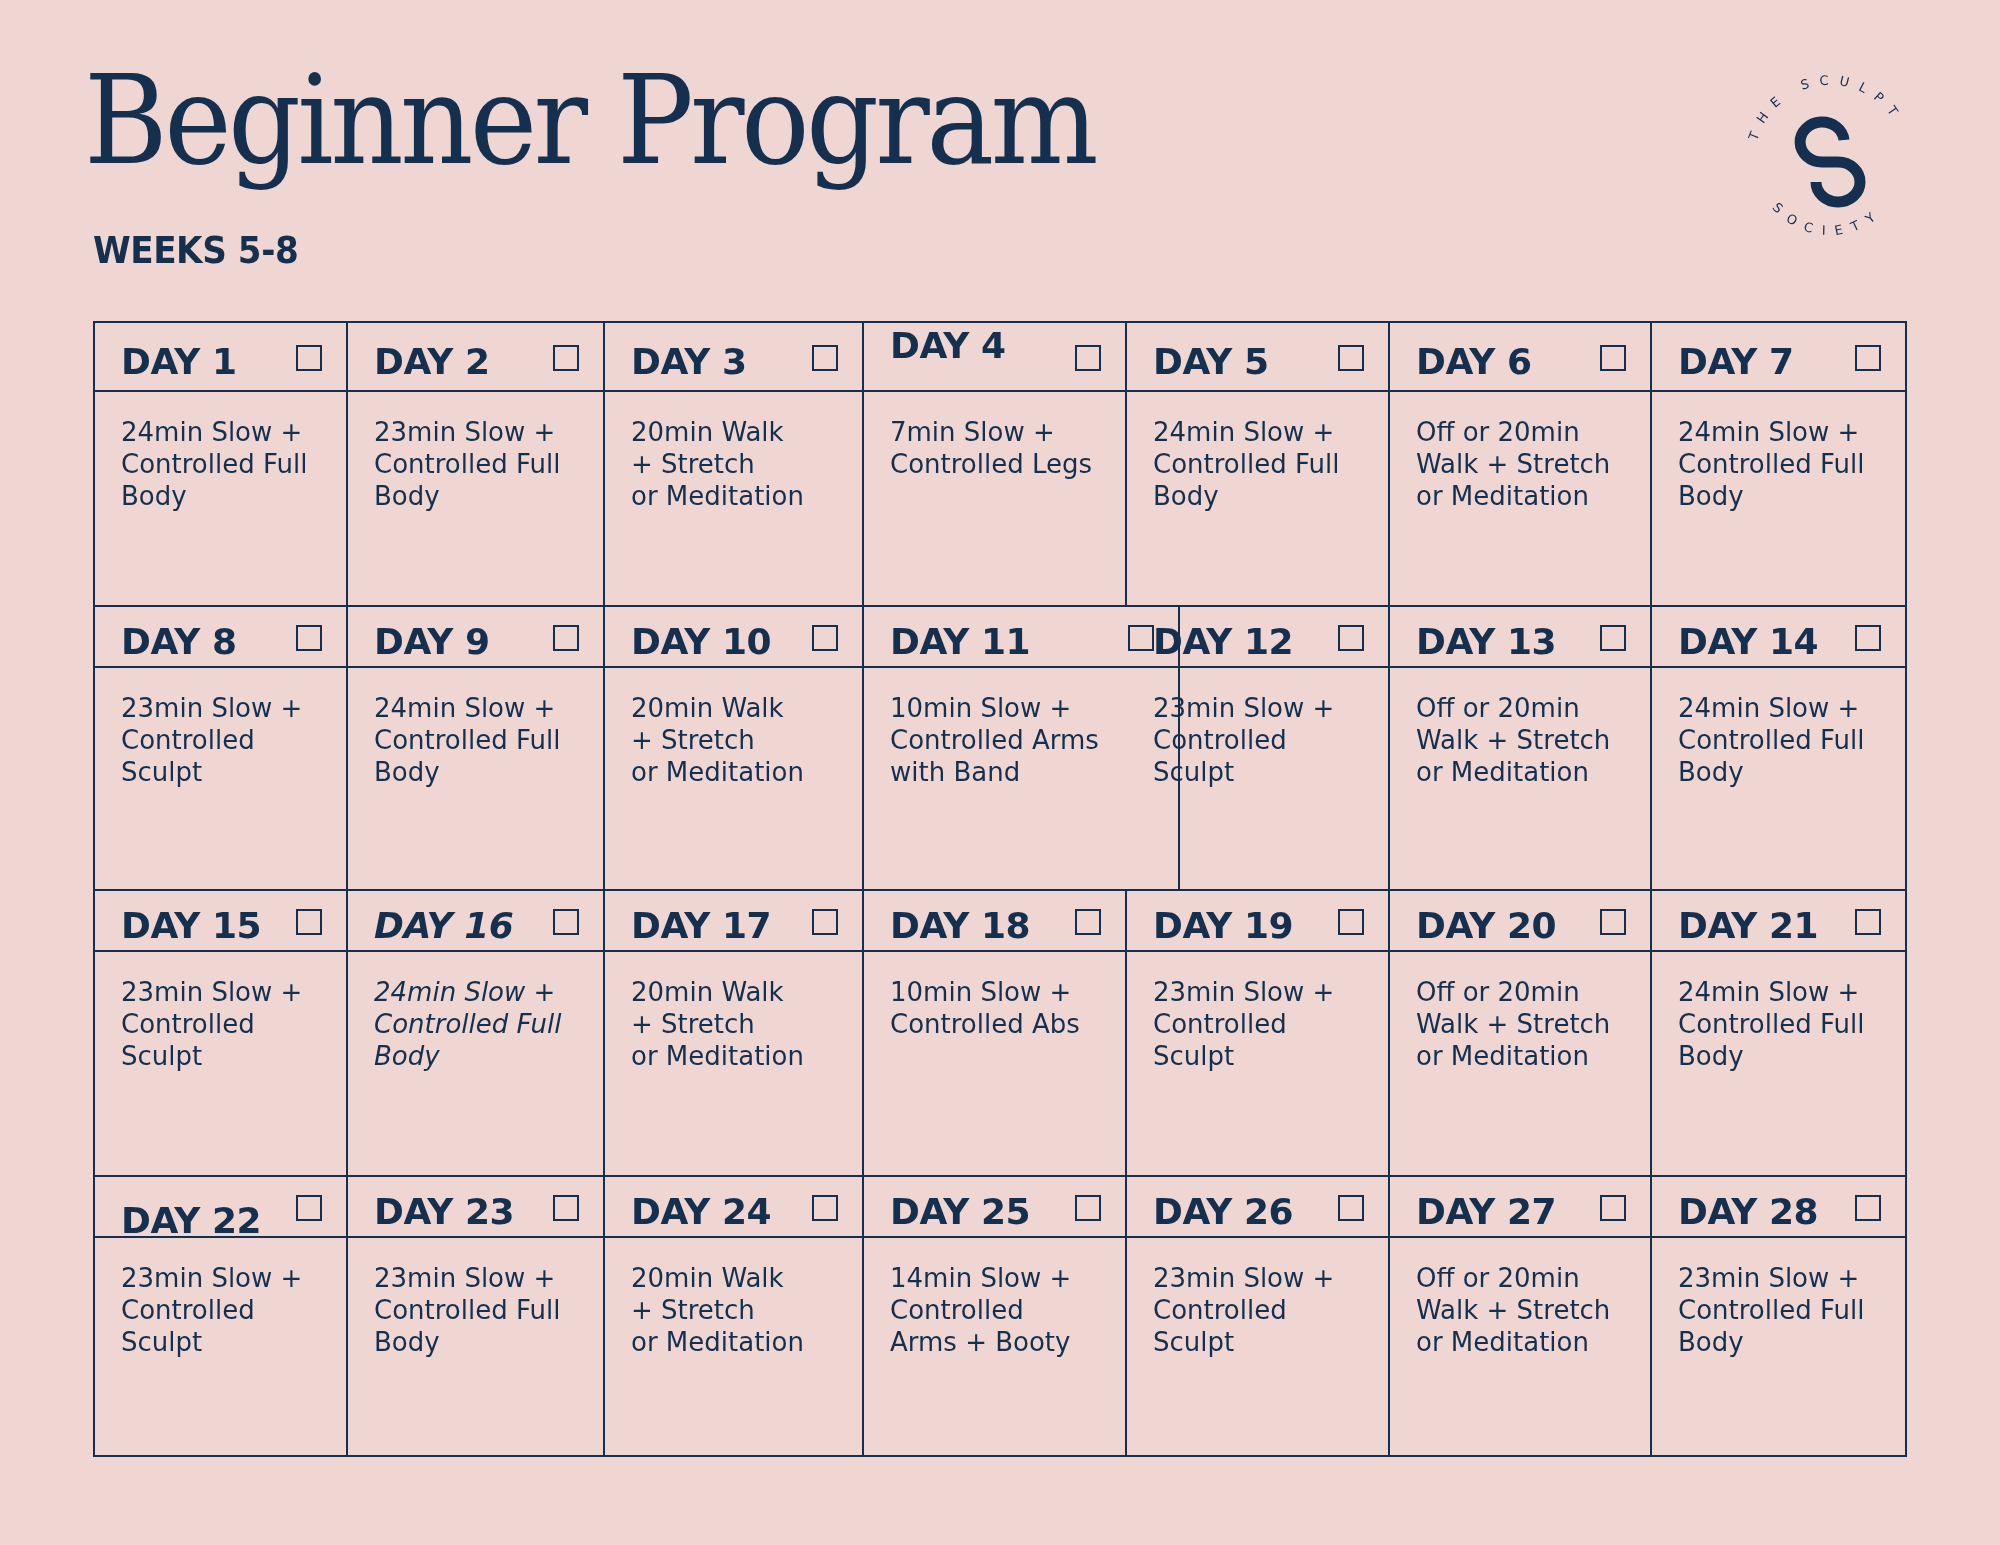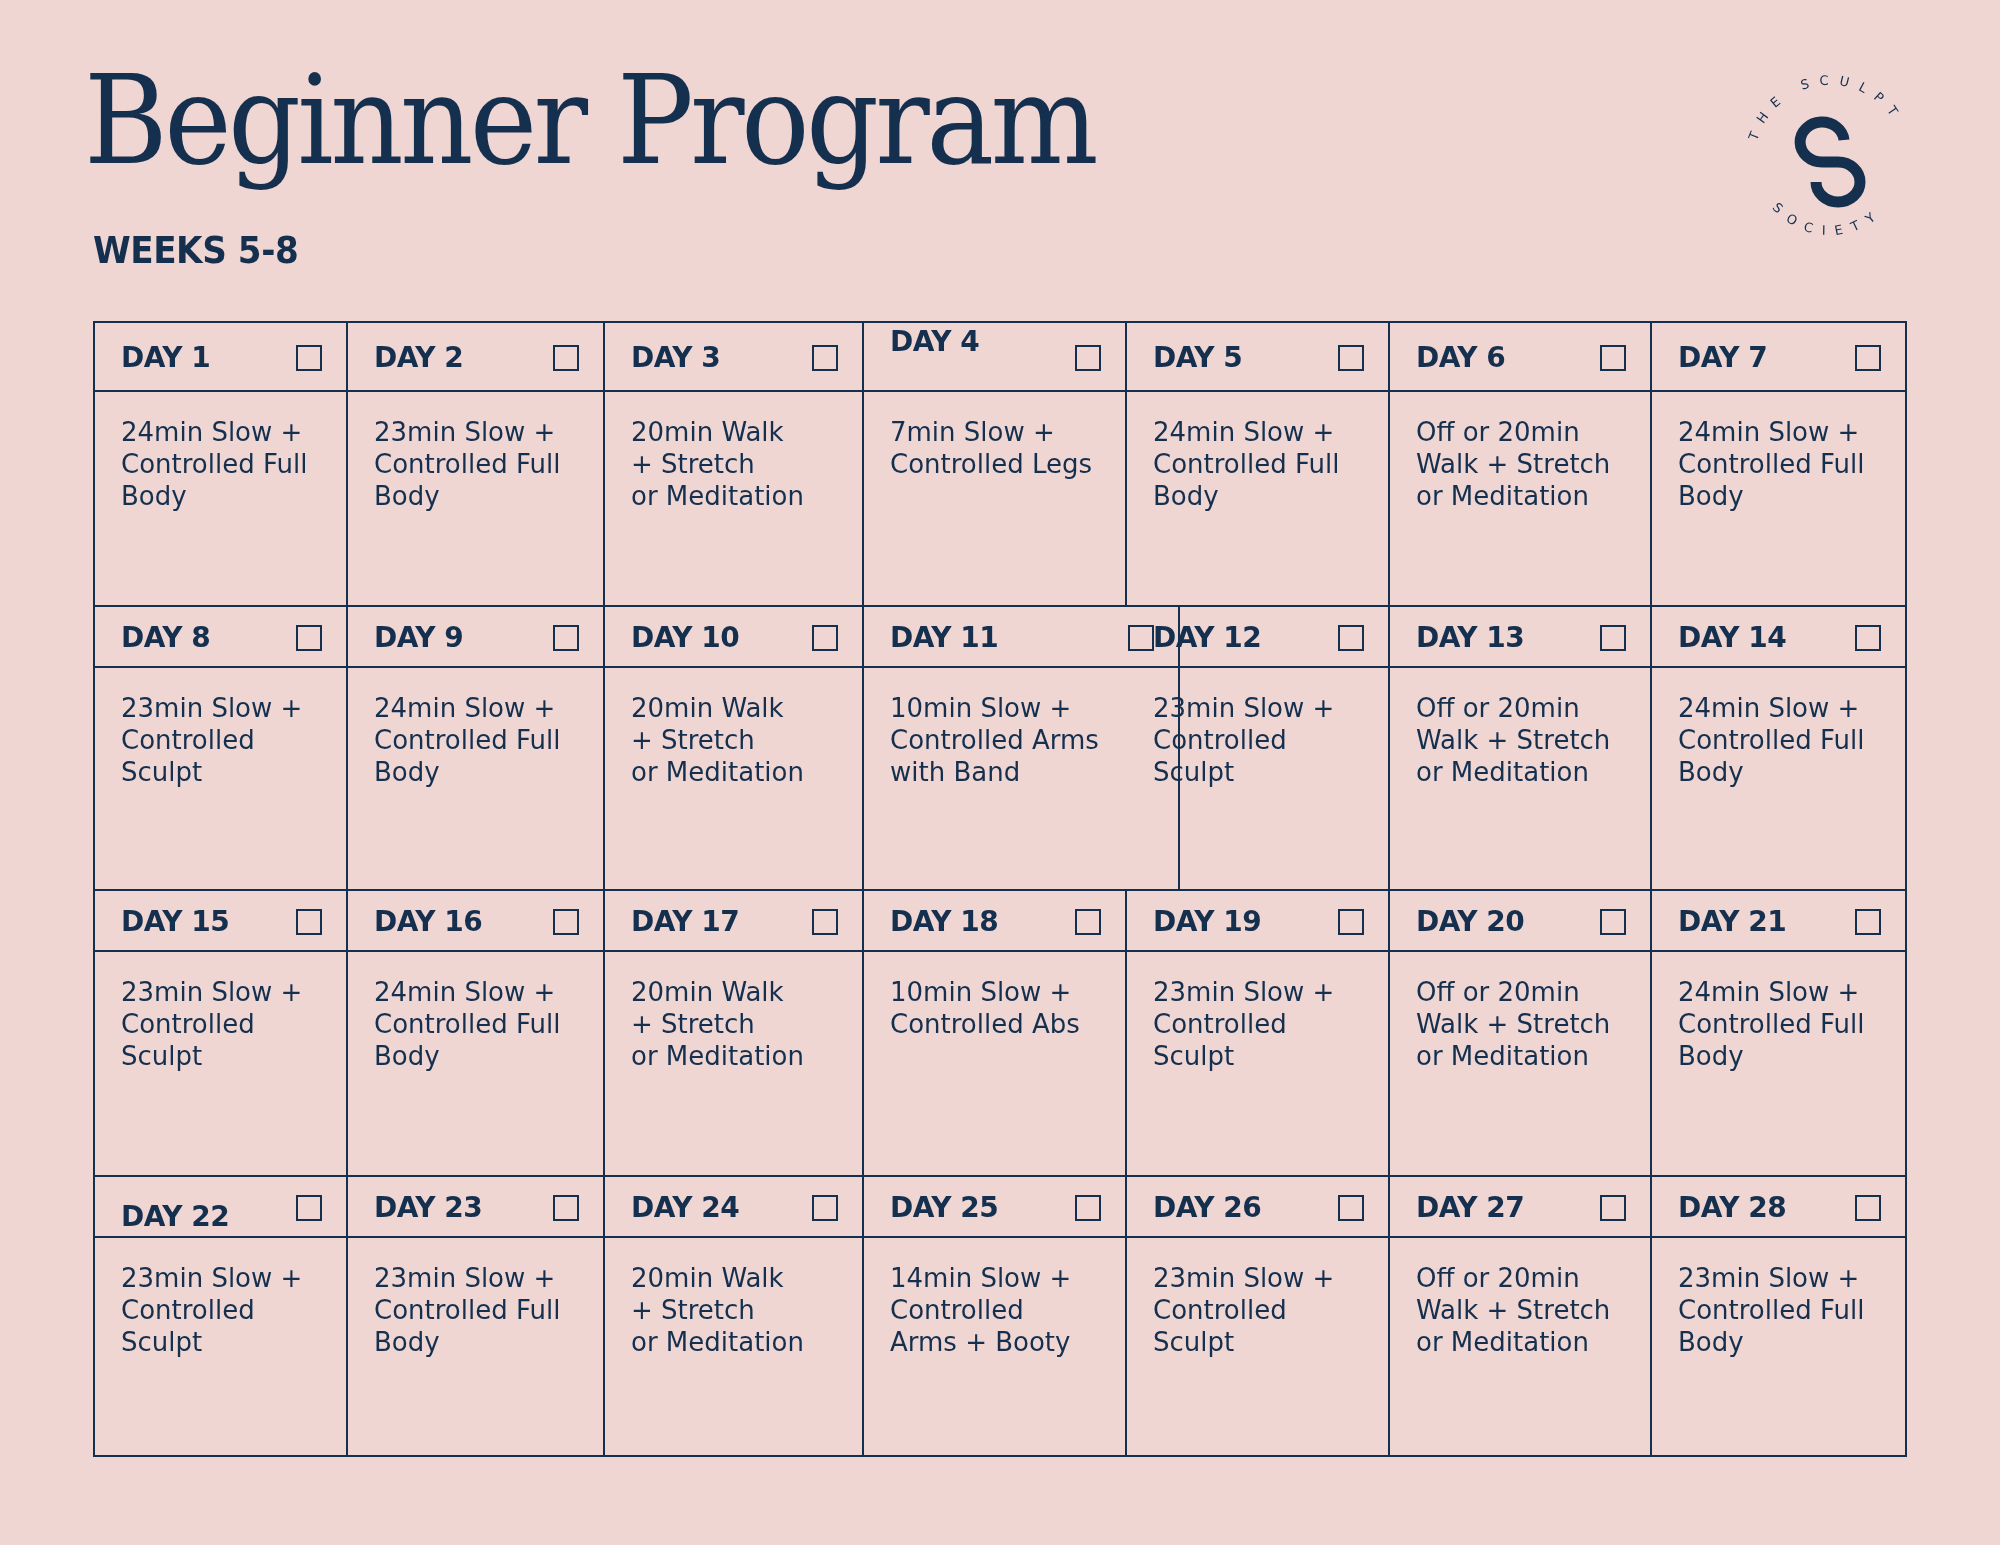--- a/index.html
+++ b/index.html
@@ -18,21 +18,21 @@
   }
   .logo { position:absolute; left:1730px; top:60px; width:200px; height:200px; }
   .grid {
     position:absolute; left:93px; top:321px; width:1814px; height:1136px;
     border:2px solid #15304f; box-sizing:border-box;
   }
   .cell { position:absolute; box-sizing:border-box; border-right:2px solid #15304f; border-bottom:2px solid #15304f; }
   .cell.last-col { border-right:none; }
   .cell.last-row { border-bottom:none; }
   .head { position:absolute; left:0; right:0; top:0; border-bottom:2px solid #15304f; box-sizing:border-box; }
-  .day { position:absolute; left:26px; font-size:28px; font-weight:bold; letter-spacing:-0.5px; }
+  .day { position:absolute; left:26px; font-size:36px; font-weight:bold; letter-spacing:-0.5px; }
   .check {
     position:absolute; right:24px; width:26px; height:26px; border:2px solid #15304f; box-sizing:border-box;
     cursor:pointer;
   }
   .desc {
     position:absolute; left:26px; right:16px; font-size:26px; line-height:32px; white-space:pre-line;
   }
 </style>
 </head>
 <body>
@@ -184,21 +184,21 @@
     </div>
     <div class="cell" style="left: 0px; top: 568px; width: 253px; height: 286px;">
       <div class="head" style="height: 61px;">
         <span class="day" style="top: 13.5px;">DAY 15</span>
         <span class="check" style="top: 17.5px;"></span>
       </div>
       <div class="desc" style="top: 85px;">23min Slow +
 Controlled
 Sculpt</div>
     </div>
-    <div class="cell" style="left: 253px; top: 568px; width: 257px; height: 286px;">
+    <div class="cell" style="left: 253px; top: 568px; width: 257px; height: 286px; font-style: italic;">
       <div class="head" style="height: 61px;">
         <span class="day" style="top: 13.5px;">DAY 16</span>
         <span class="check" style="top: 17.5px;"></span>
       </div>
       <div class="desc" style="top: 85px;">24min Slow +
 Controlled Full
 Body</div>
     </div>
     <div class="cell" style="left: 510px; top: 568px; width: 259px; height: 286px;">
       <div class="head" style="height: 61px;">

